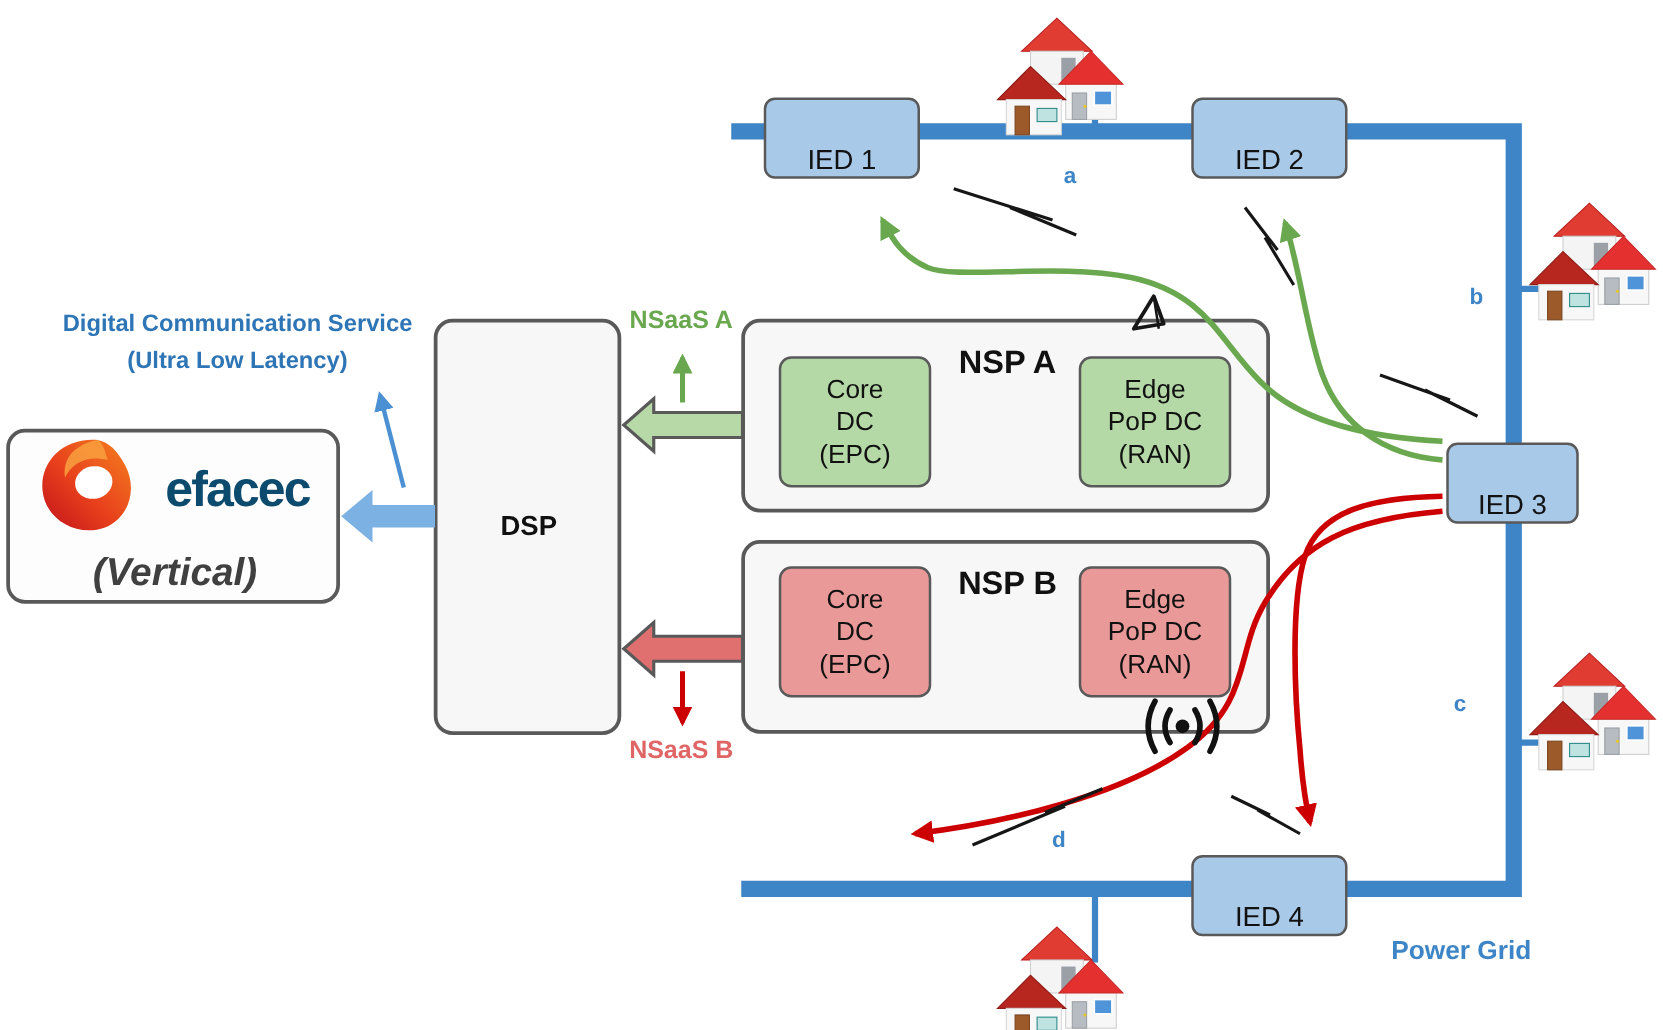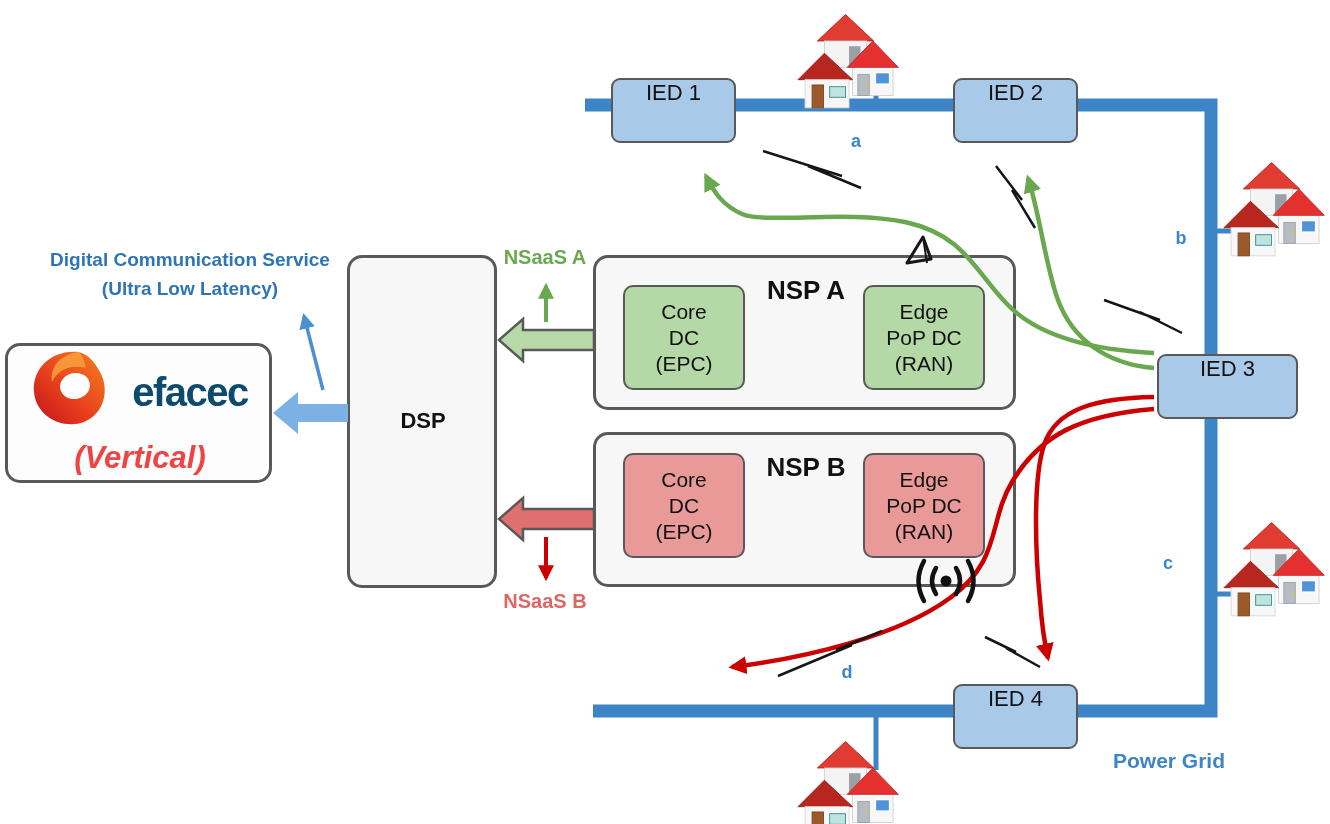--- a/index.html
+++ b/index.html
@@ -3,36 +3,36 @@
 <meta charset="utf-8">
 <style>
   html,body{margin:0;padding:0;background:#ffffff;}
   #canvas{position:relative;width:1330px;height:824px;background:#ffffff;overflow:hidden;
           font-family:"Liberation Sans","DejaVu Sans",sans-serif;}
   svg.layer{position:absolute;left:0;top:0;width:1330px;height:824px;pointer-events:none;}
   #base{z-index:1;} #overlay{z-index:3;}
   .htm{position:absolute;z-index:2;box-sizing:border-box;}
   .panel{background:#f7f7f7;border:3px solid #595959;border-radius:15px;}
   .ied{background:#a9c9e9;border:2.5px solid #595959;border-radius:9px;
-       display:flex;align-items:flex-start;justify-content:center;
+       display:flex;align-items:flex-end;justify-content:center;
        font-size:22px;color:#111;}
   .dc{border:2.5px solid #595959;border-radius:10px;display:flex;flex-direction:column;
       align-items:center;justify-content:center;text-align:right;
       font-size:21px;line-height:26px;color:#111;}
   .dc.green{background:#b4d8a6;}
   .dc.red{background:#ea9999;}
   .lbl{position:absolute;z-index:2;transform:translate(-50%,-50%);white-space:nowrap;font-weight:bold;}
   .blue1{color:#2e75b6;font-size:19px;}
   .blue2{color:#3d85c6;font-size:18px;}
   .pgrid{color:#3d85c6;font-size:21px;}
   .greenT{color:#6aa84f;font-size:20px;text-align:center;}
   .redT{color:#e06666;font-size:20px;}
   .nspT{color:#111;font-size:26px;}
   .dspT{color:#111;font-size:22px;}
-  .vertT{color:#ef4444;font-size:31px;font-style:italic;}
+  .vertT{color:#404040;font-size:31px;font-style:italic;}
   .efaT{color:#0c4a6e;font-size:40px;letter-spacing:-1.5px;}
 </style>
 </head>
 <body>
 
 <div id="canvas">
 
   <svg id="base" class="layer" viewBox="0 0 1330 824">
     <defs>
       <marker id="arrGreen" viewBox="0 0 10 10" refX="8" refY="5" markerWidth="4" markerHeight="4" orient="auto">
@@ -131,21 +131,21 @@
     <span>PoP DC</span>
     <span>(RAN)</span>
   </div>
 
   <div class="htm ied" style="left:611px;top:78px;width:125px;height:65px;">
     <span>IED 1</span>
     </div>
   <div class="htm ied" style="left:953px;top:78px;width:125px;height:65px;">
     <span>IED 2</span>
     </div>
-  <div class="htm ied" style="left:1157px;top:354px;width:141px;height:65px;">
+  <div class="htm ied" style="left:1157px;top:354px;width:106px;height:65px;">
     <span>IED 3</span>
     </div>
   <div class="htm ied" style="left:953px;top:684px;width:125px;height:65px;">
     <span>IED 4</span>
     </div>
 
   <div class="lbl blue2" style="left:856px;top:141px;">a</div>
   <div class="lbl blue2" style="left:1181px;top:238px;">b</div>
   <div class="lbl blue2" style="left:1168px;top:563px;">c</div>
   <div class="lbl blue2" style="left:847px;top:672px;">d</div>

